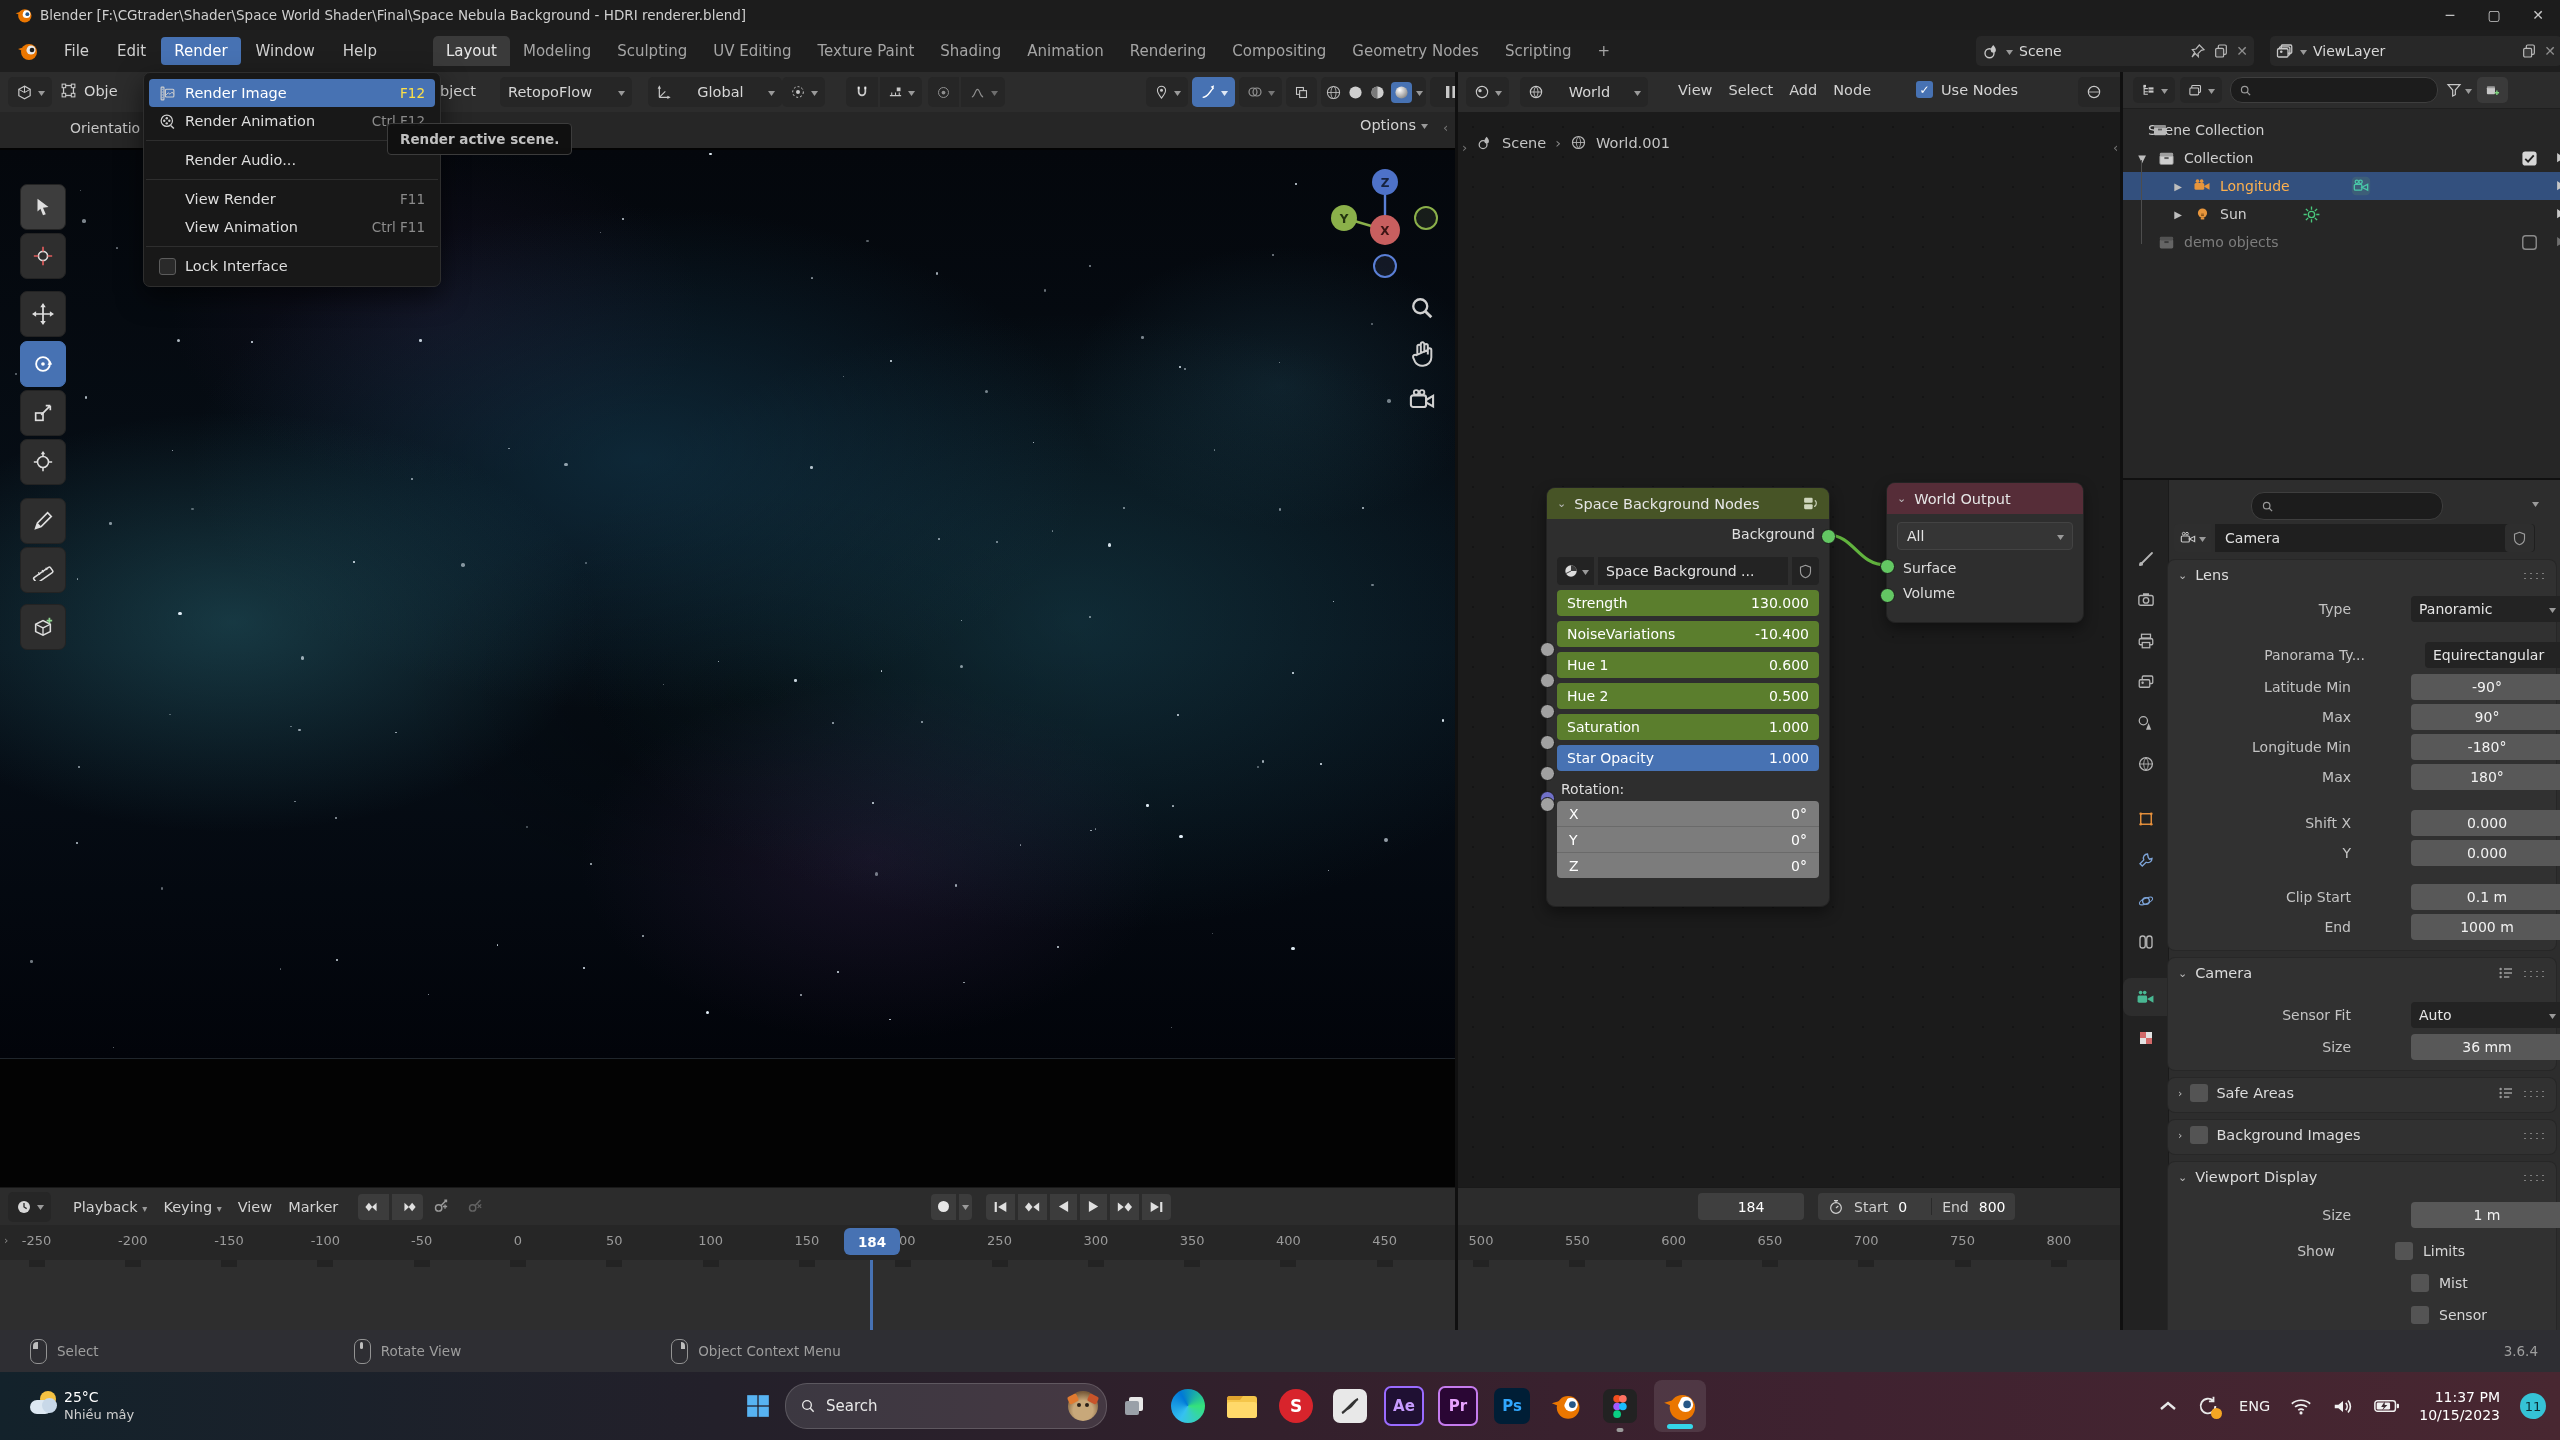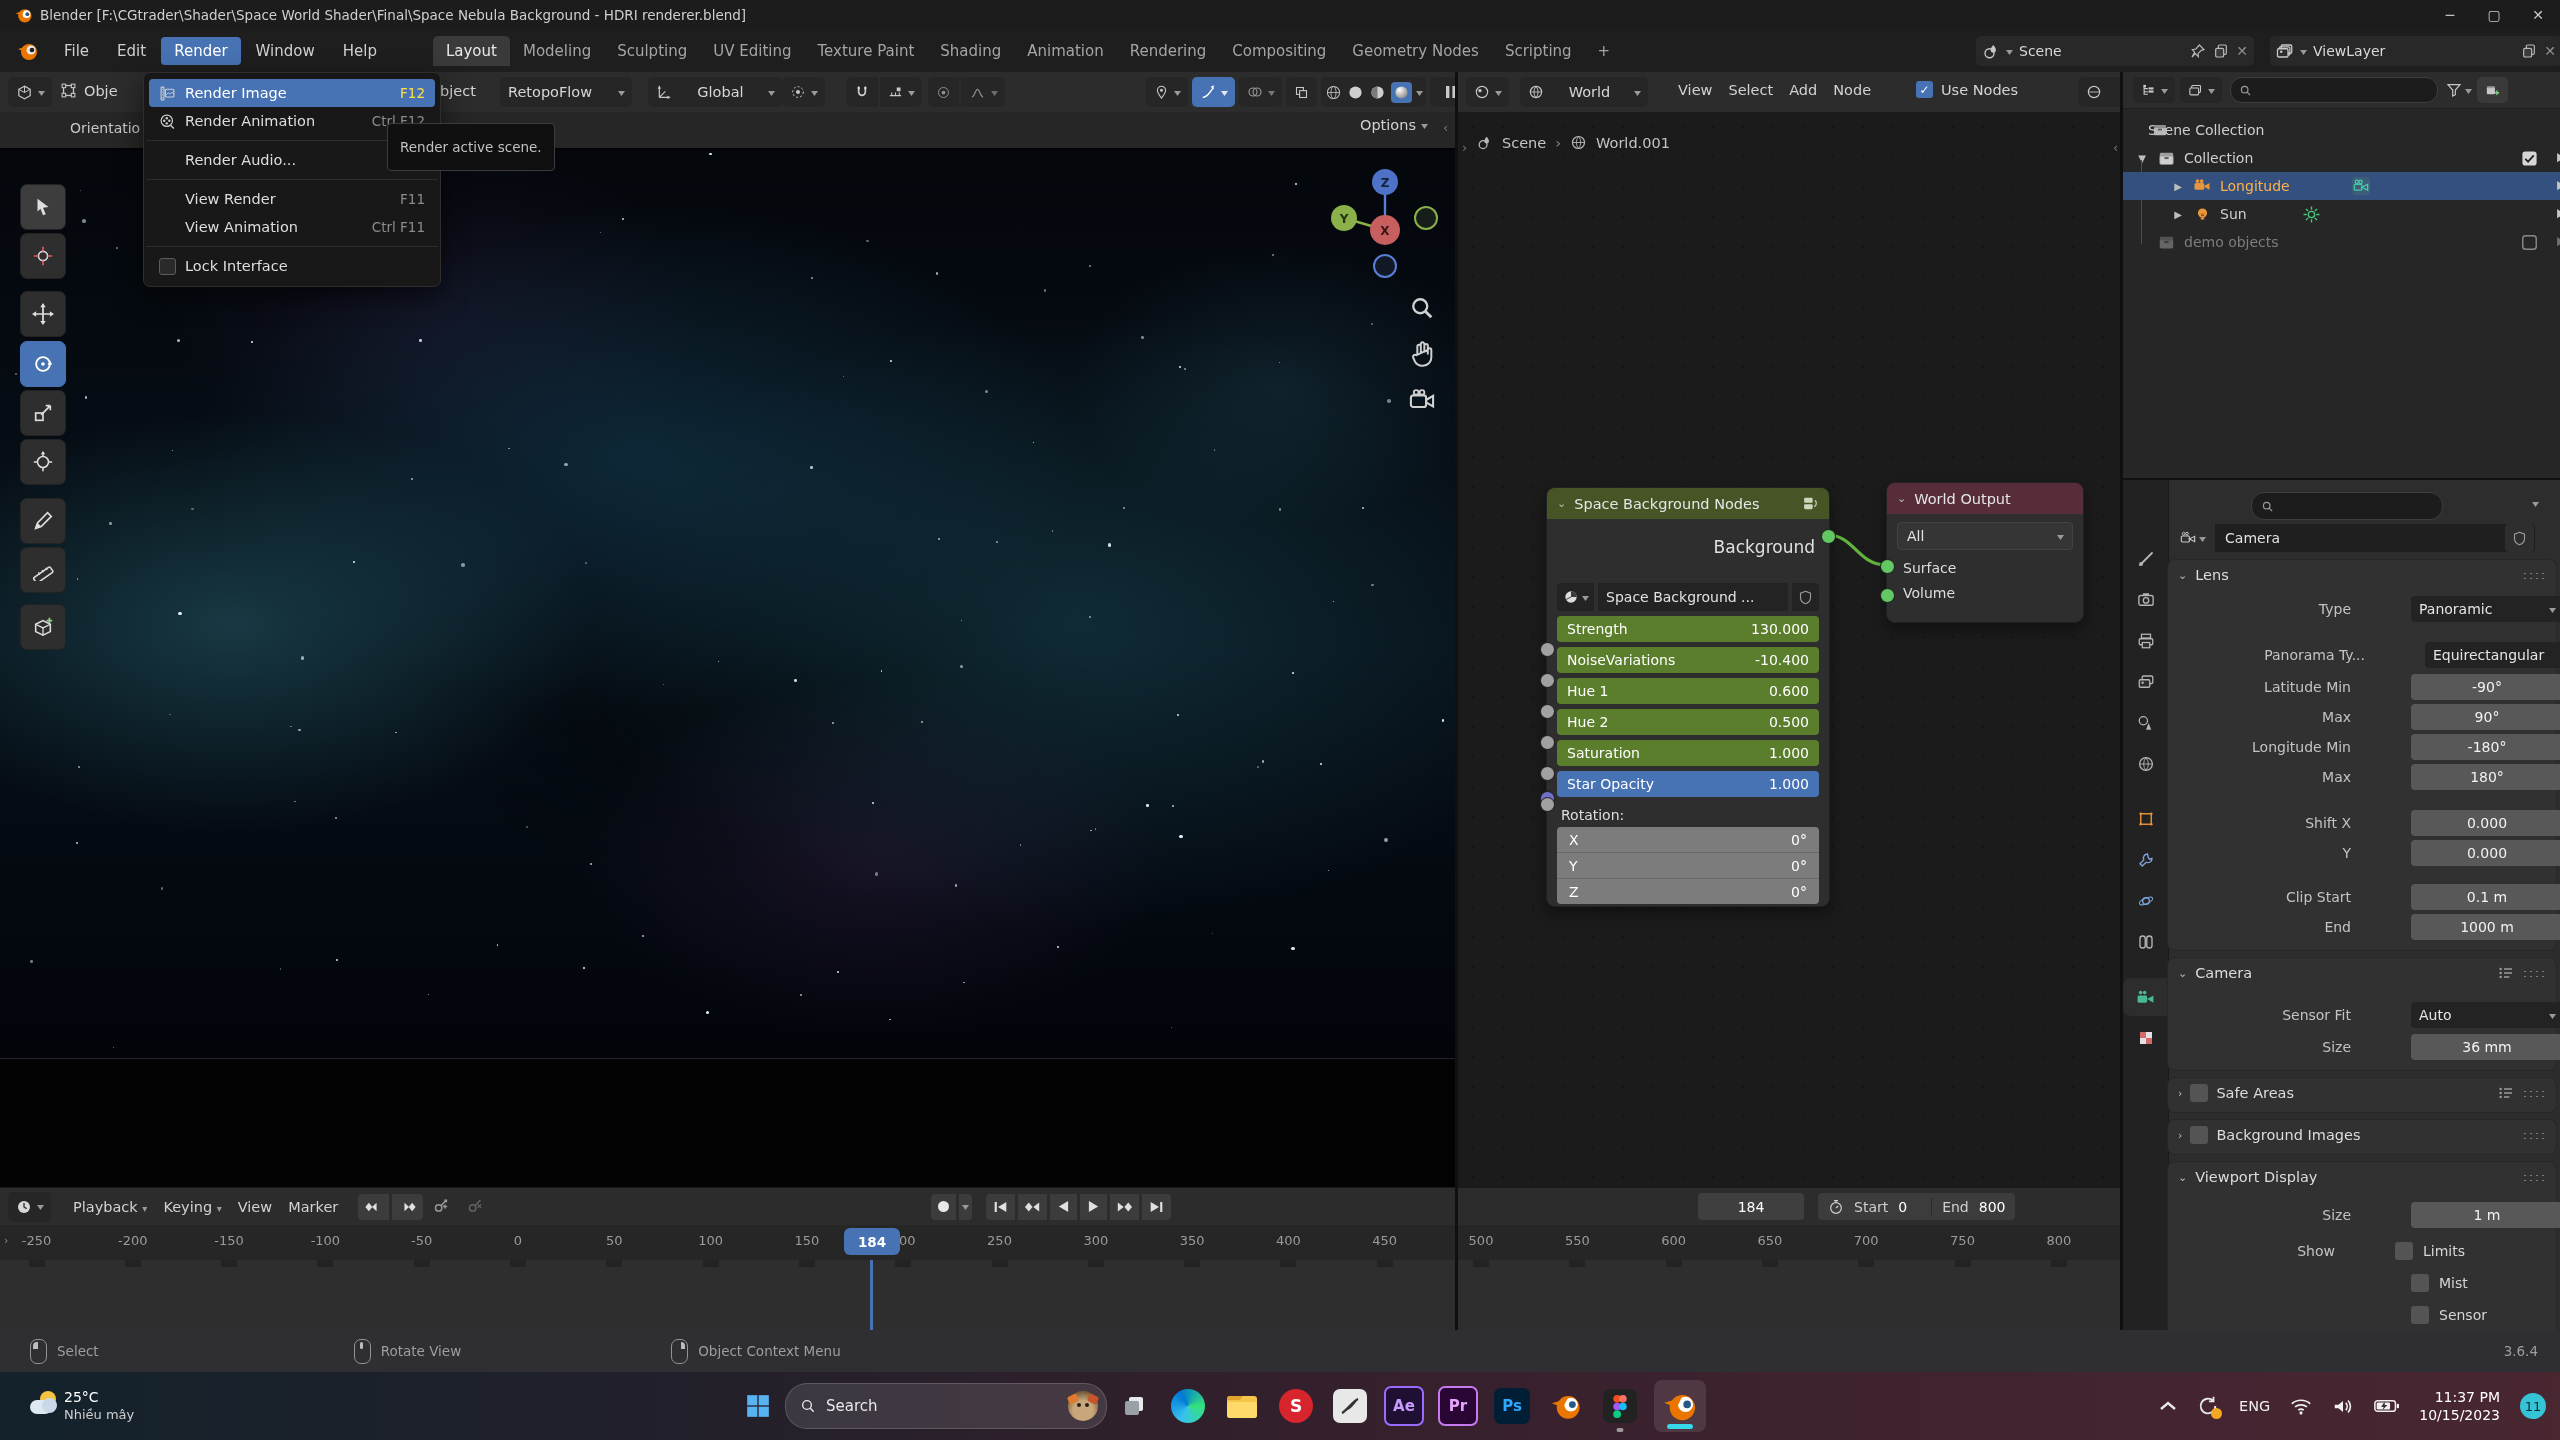--- a/index.html
+++ b/index.html
@@ -30,21 +30,21 @@
          box-shadow:0 10px 26px rgba(0,0,0,.55);padding:6px 0;}
   .dmi{display:flex;align-items:center;height:28px;margin:0 5px;border-radius:4px;padding:0 10px;font-size:14.5px;color:#dedede;}
   .dmi.hl{background:#4772b3;color:#fff;}
   .dmi-ic{width:26px;display:flex;align-items:center;}
   .dmi-lb{flex:1;}
   .dmi-sc{color:#8b8b8b;font-size:13.5px;}
   .dmi.hl .dmi-sc{color:#fde047;}
   .menu-sep{height:1px;background:#2e2e2e;margin:5px 2px;}
   .cb-empty{width:15px;height:15px;border:1px solid #5c5c5c;background:#2a2a2a;border-radius:3px;display:inline-block;}
   .tooltip{left:387px;top:123px;height:30px;background:rgba(16,16,16,.96);border:1px solid #3c3c3c;border-radius:4px;
-           display:flex;align-items:center;padding:8px 12px;font-size:13.5px;color:#c0c0c0;z-index:60;white-space:nowrap;}
+           display:flex;align-items:center;padding:0 12px;font-size:13.5px;color:#c0c0c0;z-index:60;white-space:nowrap;font-weight:bold;}
   
   .vpbody{left:0;top:148px;width:1455px;height:1039px;background:#030303;overflow:hidden;}
   .nebula{left:0;top:2px;width:1455px;height:908px;
     background:
       radial-gradient(520px 300px at 16% 52%, rgba(47,118,130,.40), transparent 70%),
       radial-gradient(640px 360px at 44% 34%, rgba(24,73,98,.45), transparent 70%),
       radial-gradient(700px 430px at 74% 52%, rgba(33,96,110,.34), transparent 72%),
       radial-gradient(420px 260px at 60% 78%, rgba(74,42,94,.26), transparent 70%),
       radial-gradient(380px 240px at 30% 18%, rgba(62,36,84,.22), transparent 70%),
       radial-gradient(300px 200px at 88% 26%, rgba(40,90,110,.25), transparent 70%),
@@ -608,21 +608,21 @@
     <div class="node" style="left:88px;top:375px;width:282px;height:418px">
       <div class="nhead" style="background:#475426">
         <span class="caret">⌄</span>
         <span style="flex:1">Space Background Nodes</span>
         <svg width="17" height="15" viewBox="0 0 24 20">
             <rect x="3" y="2" width="12" height="7" rx="1.5" fill="#cfd6bd"></rect>
             <rect x="3" y="11" width="12" height="7" rx="1.5" fill="#cfd6bd"></rect>
             <path d="M18 6c3 0 3 8-1 8" fill="none" stroke="#cfd6bd" stroke-width="1.6"></path>
           </svg>
       </div>
-      <div class="row" style="justify-content:flex-end;height:30px;padding:13px 14px;font-size:17px;color:#e0e0e0">
+      <div class="row" style="justify-content:flex-end;height:30px;padding:0 14px;font-size:14px;color:#e0e0e0">
         <span>Background</span>
       </div>
       <span class="sock" style="right:-7px;top:41px;background:#63c763"></span>
       <div class="row" style="margin:8px 10px 0 10px;gap:4px">
         <div class="row" style="background:#232323;border-radius:4px 0 0 4px;height:28px;padding:0 6px;gap:4px">
           <svg width="16" height="16" viewBox="0 0 24 24">
               <circle cx="12" cy="12" r="8.5" fill="#dcdcdc"></circle>
               <path d="M12 3.5v8.5h8.5A8.5 8.5 0 0 0 12 3.5z" fill="#3a3a3a"></path>
               <path d="M12 12 L4 16" stroke="#3a3a3a" stroke-width="1.4"></path>
             </svg>

